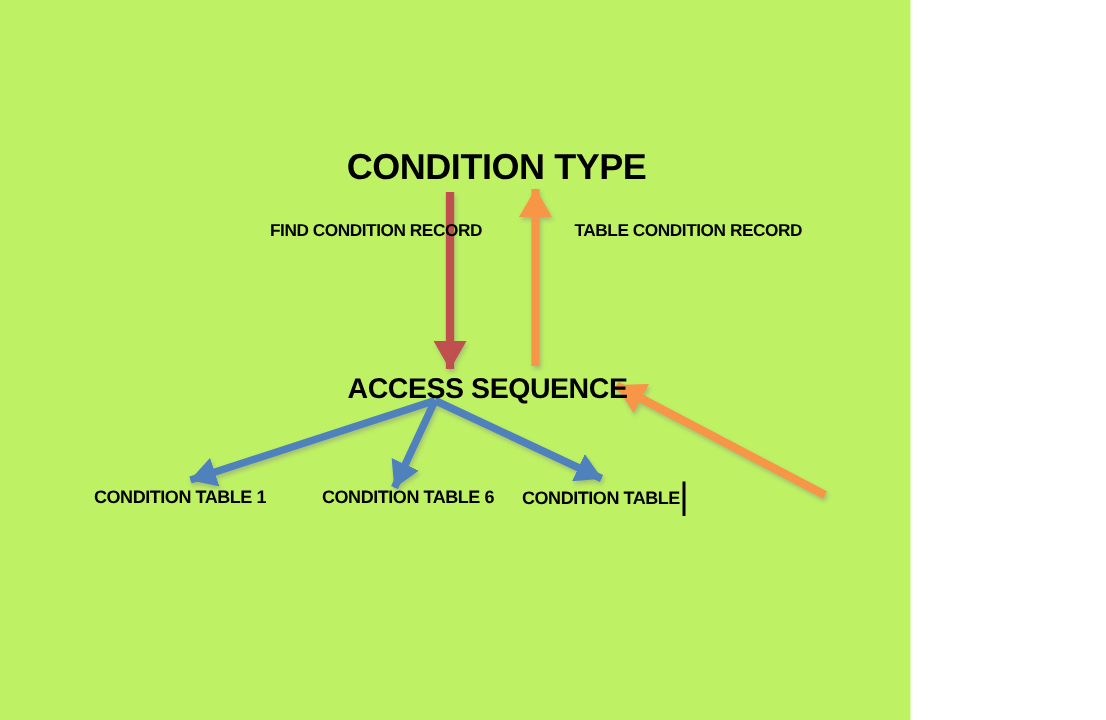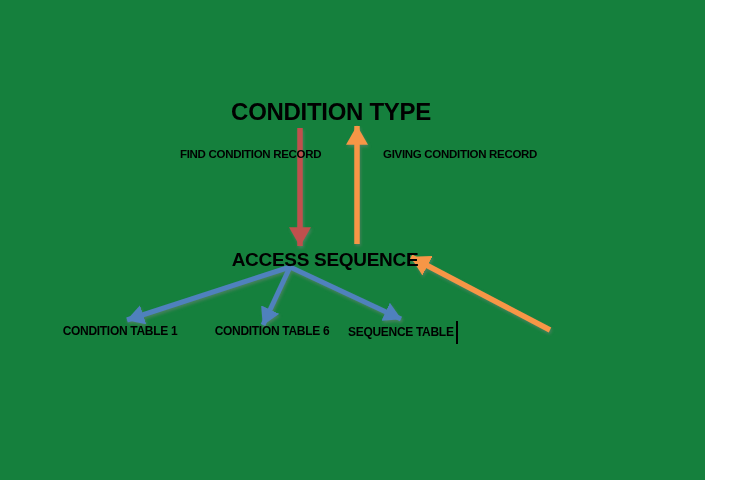--- a/index.html
+++ b/index.html
@@ -2,23 +2,23 @@
 <html><head>
 <meta charset="utf-8">
 <style>
   html, body {
     margin: 0;
     padding: 0;
     background: #ffffff;
   }
   .canvas {
     position: relative;
-    width: 705px;
+    width: 607px;
     height: 480px;
-    background: #15803d;
+    background: #bef264;
     overflow: hidden;
     font-family: "Liberation Sans", sans-serif;
     color: #000000;
   }
   svg.arrow-layer {
     position: absolute;
     left: 0;
     top: 0;
     width: 737px;
     height: 480px;
@@ -93,26 +93,26 @@
       <line x1="290" y1="267" x2="127" y2="320" stroke="#4F81BD" stroke-width="5" marker-end="url(#arrow-blue)"></line>
       <line x1="290" y1="267" x2="263" y2="325" stroke="#4F81BD" stroke-width="5" marker-end="url(#arrow-blue)"></line>
       <line x1="290" y1="267" x2="401" y2="319" stroke="#4F81BD" stroke-width="5" marker-end="url(#arrow-blue)"></line>
       <line x1="550" y1="330" x2="411" y2="257" stroke="#F79646" stroke-width="5.5" marker-end="url(#arrow-orange)"></line>
     </svg>
 
   <div class="node node-title">CONDITION TYPE</div>
 
   <div class="edge-label edge-label-find">FIND CONDITION RECORD</div>
 
-  <div class="edge-label edge-label-giving">GIVING CONDITION RECORD</div>
+  <div class="edge-label edge-label-giving">TABLE CONDITION RECORD</div>
 
   <div class="node node-access">ACCESS SEQUENCE</div>
 
   <div class="node node-table node-table-1">CONDITION TABLE 1</div>
 
   <div class="node node-table node-table-2">CONDITION TABLE 6</div>
 
   <div class="node node-table node-table-3">
-    <span>SEQUENCE TABLE</span>
+    <span>CONDITION TABLE</span>
     <span class="caret"></span>
   </div>
 
 </div>
 
 </body></html>

